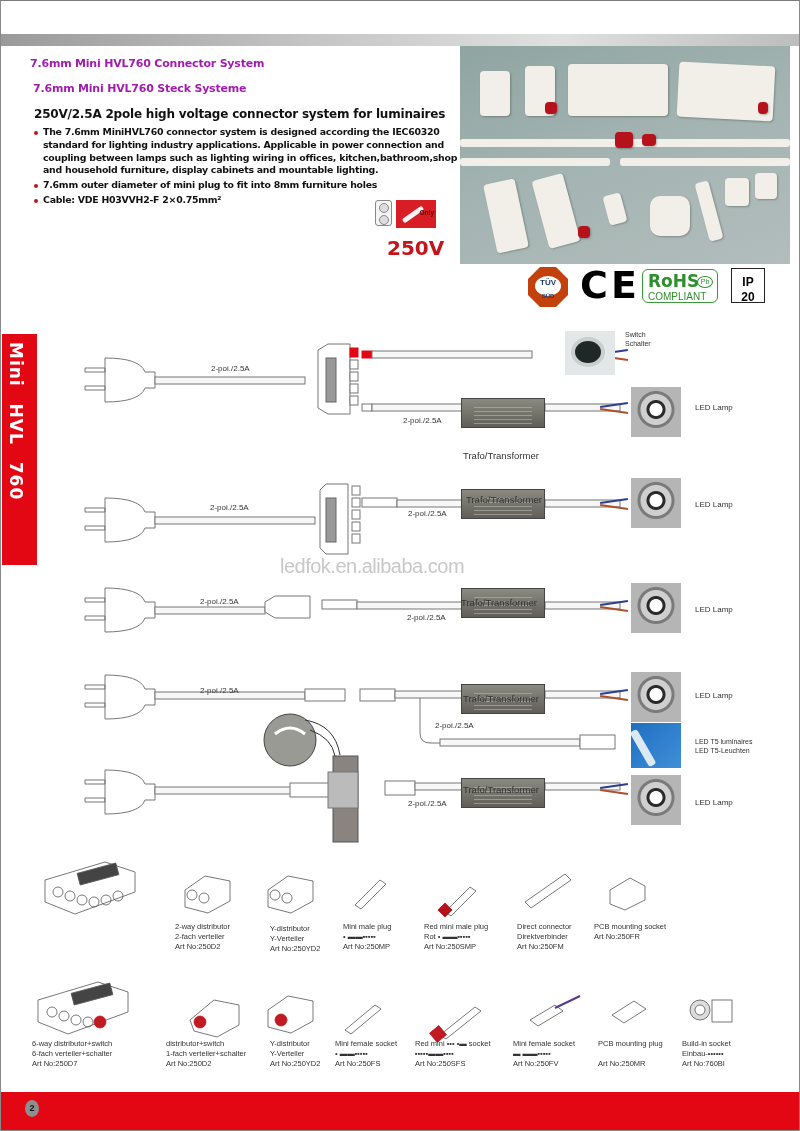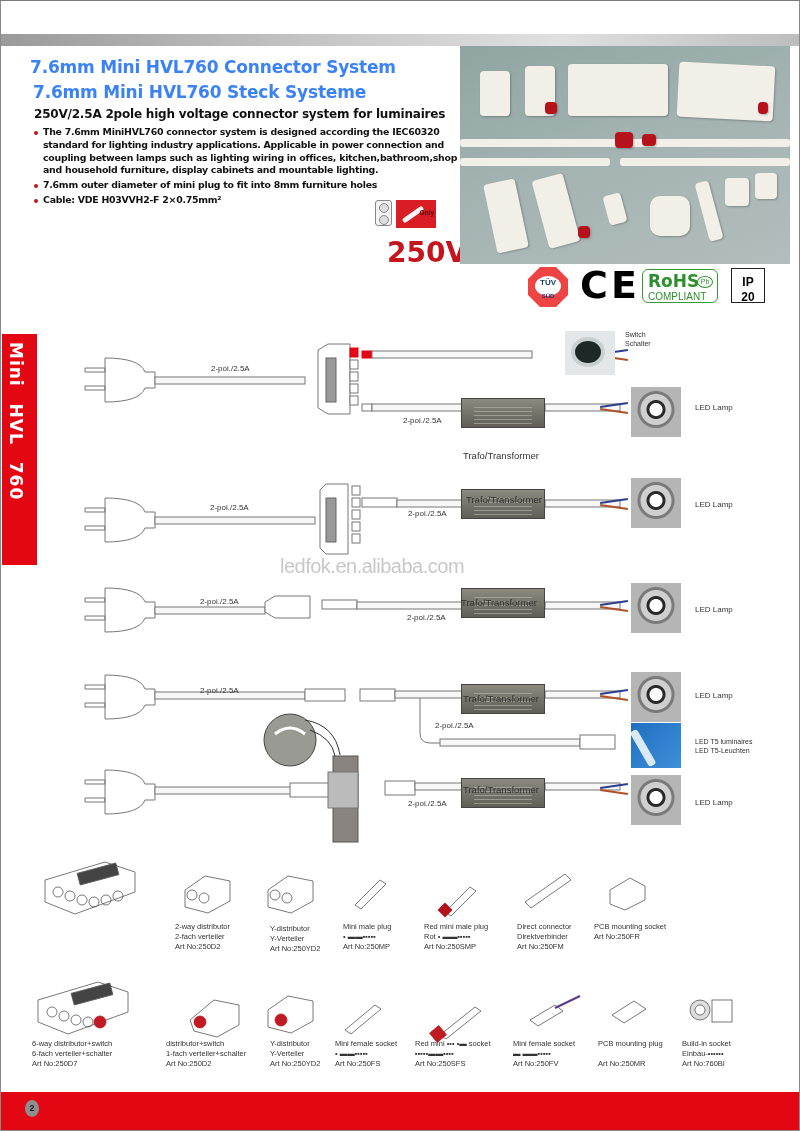--- a/index.html
+++ b/index.html
@@ -1,36 +1,36 @@
 <!DOCTYPE html>
 <html><head>
 <meta charset="utf-8">
 <style>
   * { box-sizing: border-box; margin: 0; padding: 0; }
   body { width: 800px; height: 1131px; background: #ffffff; font-family: "Liberation Sans", sans-serif; position: relative; overflow: hidden; }
   .page-border { position: absolute; left: 0; top: 0; width: 800px; height: 1131px; border: 1px solid #8a8a8a; border-top: 1px solid #7a7a7a; pointer-events: none; }
   .top-band { position: absolute; left: 0; top: 34px; width: 800px; height: 12px; background: linear-gradient(90deg, #9a9a9a 0%, #c6c6c6 40%, #e0e0e0 70%, #bdbdbd 100%); }
-  .title { position: absolute; left: 30px; color: #3b82f6; font-weight: bold; font-family: "DejaVu Sans", sans-serif; font-size: 17px; letter-spacing: -0.2px; }
+  .title { position: absolute; left: 30px; color: #a21caf; font-weight: bold; font-family: "DejaVu Sans", sans-serif; font-size: 11px; letter-spacing: -0.2px; }
   .subtitle { position: absolute; left: 34px; top: 107px; font-weight: bold; font-family: "DejaVu Sans", sans-serif; font-size: 12px; color: #111; letter-spacing: -0.2px; }
   .bullets { position: absolute; left: 34px; top: 126px; width: 425px; font-family: "DejaVu Sans", sans-serif; font-size: 9.4px; font-weight: bold; color: #111; line-height: 12.8px; letter-spacing: -0.25px; }
   .bullets li { list-style: none; position: relative; padding-left: 9px; margin-bottom: 2px; }
   .bullets li::before { content: ""; position: absolute; left: 0; top: 5px; width: 4px; height: 4px; border-radius: 50%; background: #c4151c; }
   .badge-area { position: absolute; left: 375px; top: 200px; }
   .plug-icon-box { position: absolute; left: 0; top: 0; width: 17px; height: 26px; border: 1px solid #888; border-radius: 3px; background: #f4f4f4; }
   .plug-icon-box span { display: block; width: 10px; height: 10px; border-radius: 50%; border: 1px solid #888; margin: 2px auto; background: #ddd; }
   .only-box { position: absolute; left: 21px; top: 0; width: 40px; height: 28px; background: #d81e24; color: #fff; font-size: 7px; font-weight: bold; }
   .only-box .plug { position: absolute; left: 5px; top: 12px; width: 24px; height: 5px; background: #f4f4f4; transform: rotate(-35deg); border-radius: 2px; }
   .only-box .txt { position: absolute; right: 2px; top: 9px; color: #5a0000; font-size: 6.5px; }
-  .volt { position: absolute; left: 387px; top: 236px; color: #c4151c; font-family: "DejaVu Sans", sans-serif; font-weight: bold; font-size: 28px; }
+  .volt { position: absolute; left: 387px; top: 236px; color: #c4151c; font-family: "DejaVu Sans", sans-serif; font-weight: bold; font-size: 20px; }
   .photo { position: absolute; left: 460px; top: 46px; width: 330px; height: 218px; background: linear-gradient(160deg, #8fa5a2 0%, #a4b4b2 50%, #b2bdbc 100%); overflow: hidden; }
   .photo .part { position: absolute; background: #f1efe8; border-radius: 4px; box-shadow: 1px 1px 2px rgba(0,0,0,.25); }
   .photo .red { background: #b5121b; }
   .photo .cable { position: absolute; height: 8px; background: #f1efe8; border-radius: 3px; }
   .cert-row { position: absolute; top: 263px; left: 528px; height: 44px; }
-  .tuv { position: absolute; left: 0; top: 4px; width: 40px; height: 40px; background: #ef4444; clip-path: polygon(30% 0,70% 0,100% 30%,100% 70%,70% 100%,30% 100%,0 70%,0 30%); }
+  .tuv { position: absolute; left: 0; top: 4px; width: 40px; height: 40px; background: #c2410c; clip-path: polygon(30% 0,70% 0,100% 30%,100% 70%,70% 100%,30% 100%,0 70%,0 30%); }
   .tuv-inner { position: absolute; left: 7px; top: 9px; width: 26px; height: 20px; background: #fff; border-radius: 50%; font-size: 8px; font-weight: bold; color: #1a3b70; text-align: center; line-height: 13px; }
   .ce { position: absolute; left: 52px; top: 2px; font-size: 38px; font-weight: bold; color: #000; letter-spacing: 3px; line-height: 40px; font-family: "DejaVu Sans", sans-serif; }
   .rohs { position: absolute; left: 114px; top: 6px; width: 76px; height: 34px; border: 1.5px solid #3a9a3a; border-radius: 6px; color: #2d8f2d; }
   .rohs .big { position: absolute; left: 5px; top: 1px; font-size: 17px; font-weight: bold; font-family: "DejaVu Sans", sans-serif; }
   .rohs .small { position: absolute; left: 5px; top: 21px; font-size: 10px; }
   .rohs .pb { position: absolute; right: 4px; top: 6px; width: 16px; height: 12px; border: 1px solid #2d8f2d; border-radius: 50%; font-size: 7px; text-align: center; line-height: 10px; }
   .ip { position: absolute; left: 203px; top: 5px; width: 34px; height: 35px; border: 1.5px solid #222; text-align: center; font-size: 12px; font-weight: bold; line-height: 15px; padding-top: 6px; }
   .side-tab { position: absolute; left: 2px; top: 334px; width: 35px; height: 231px; background: #e30613; }
   .side-tab span { position: absolute; left: 4px; top: 8px; writing-mode: vertical-rl; color: #fff; font-weight: bold; font-size: 17px; letter-spacing: 1px; font-family: "DejaVu Sans", sans-serif; word-spacing: 10px; }
   .lbl { position: absolute; font-size: 8px; color: #333; white-space: nowrap; }

